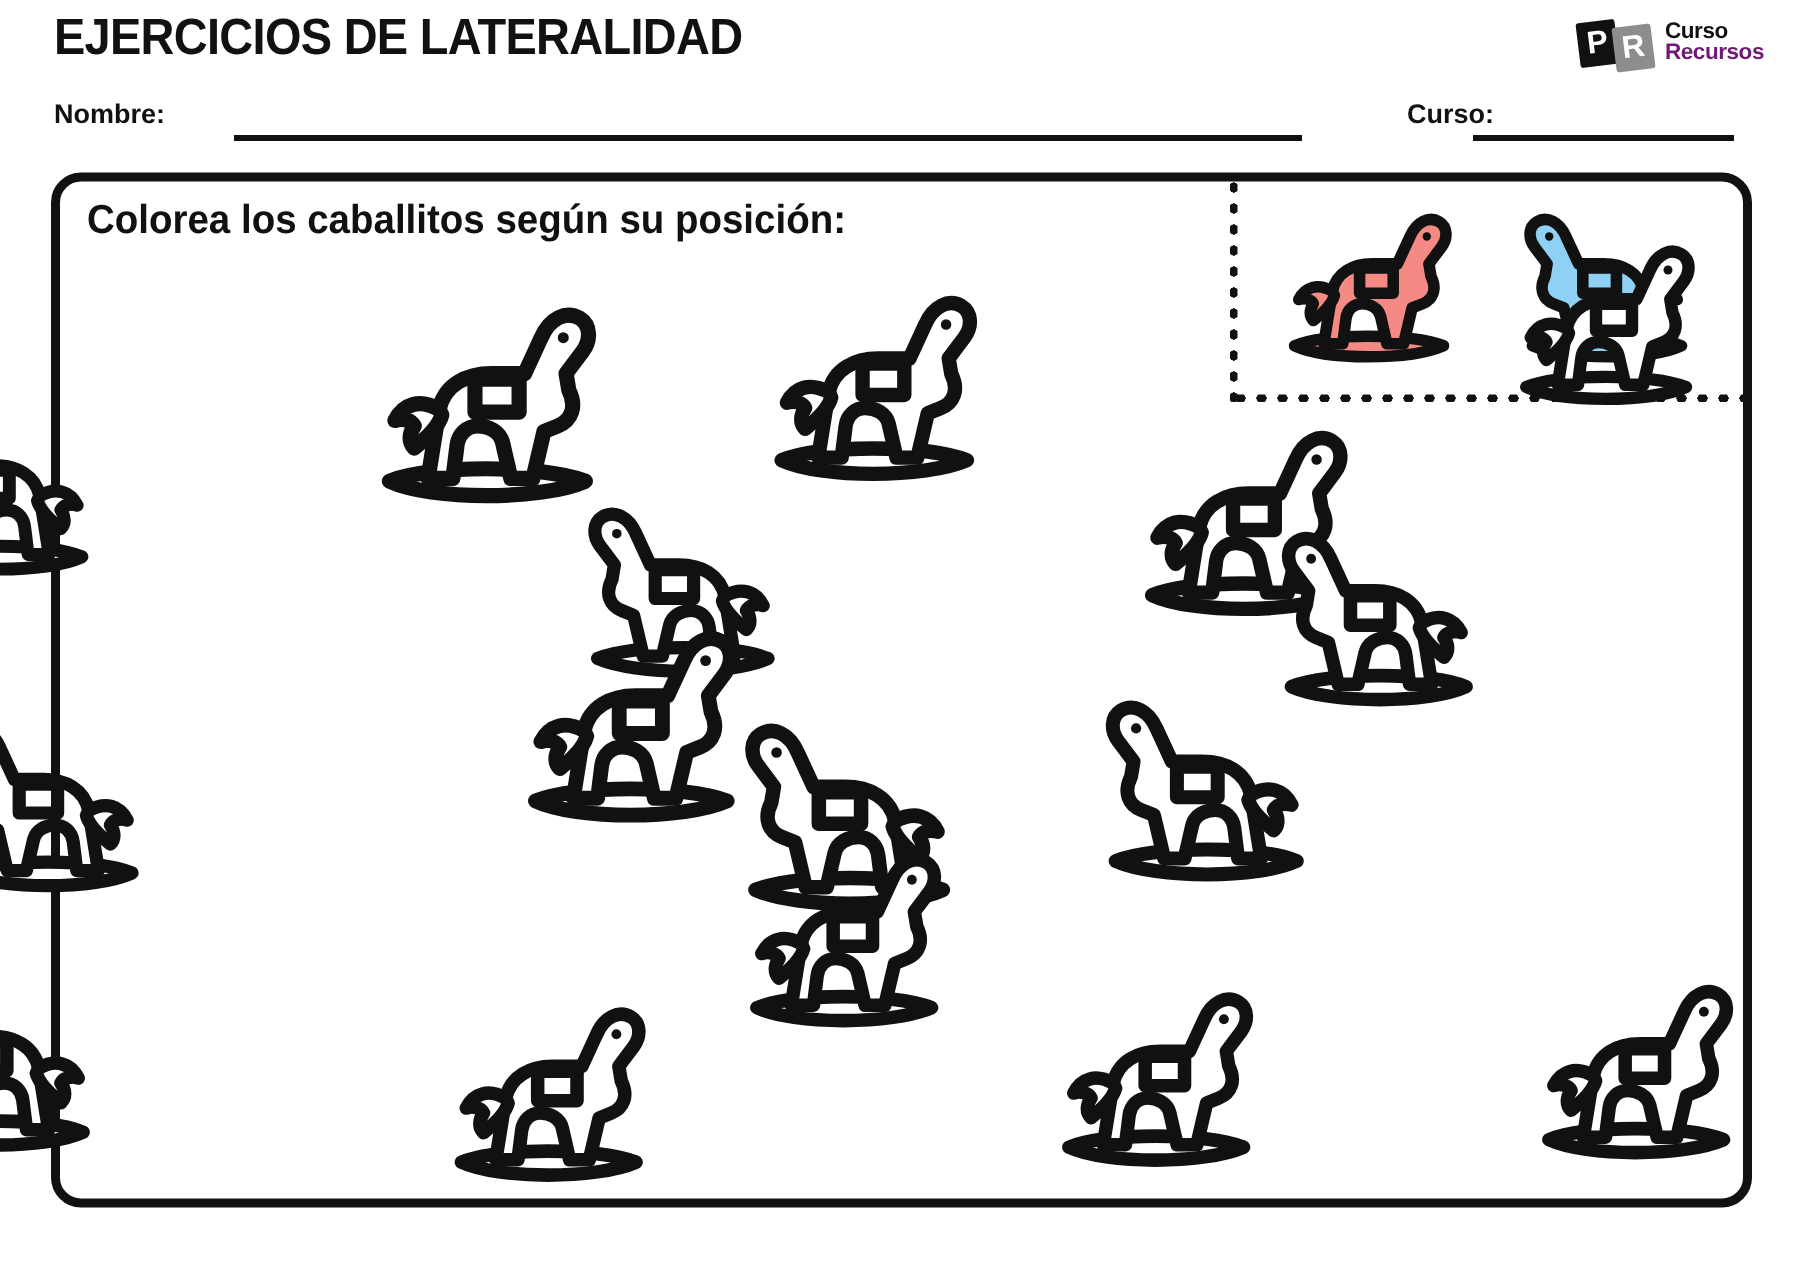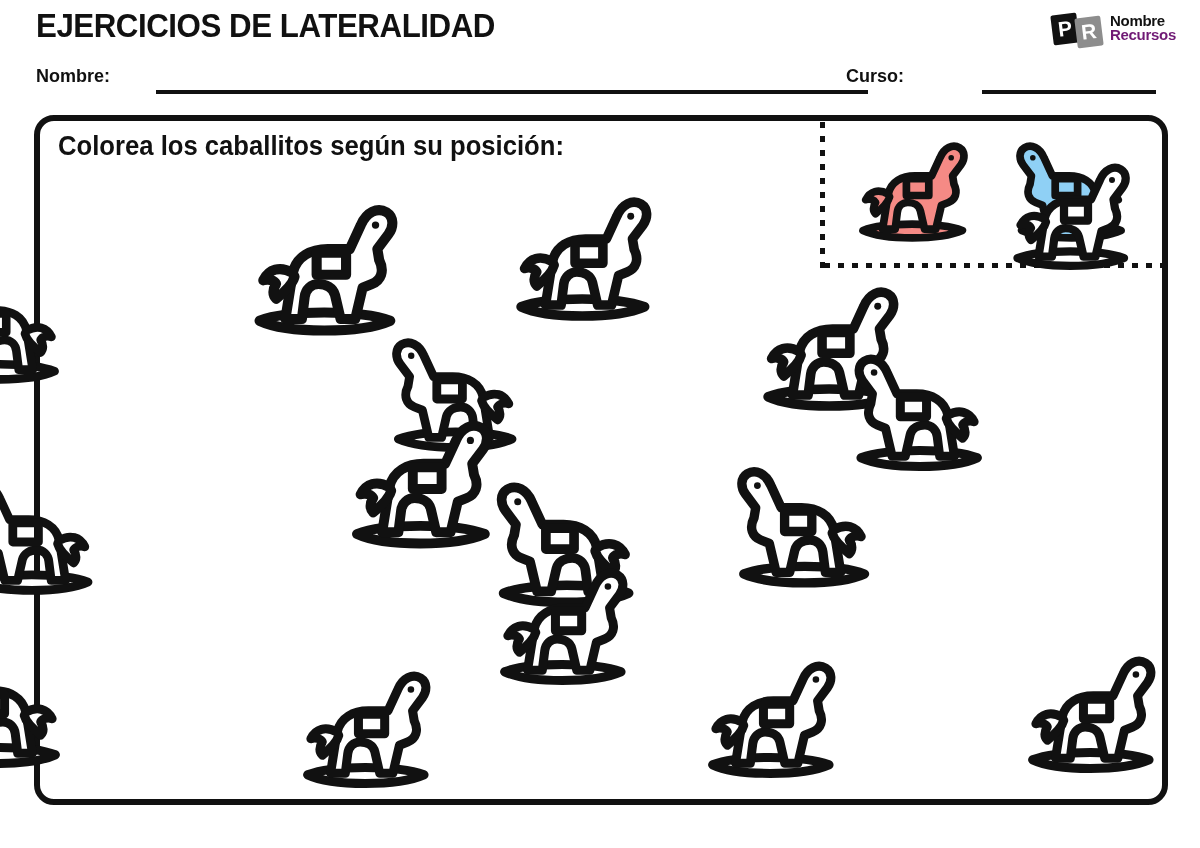--- a/index.html
+++ b/index.html
@@ -23,21 +23,21 @@
   }
   .logo-p{left:0;top:4px;background:#111;transform:rotate(-7deg);}
   .logo-r{left:24px;top:7px;background:#8d8d8d;transform:rotate(-7deg);}
   .logo-words{position:absolute;left:58px;top:4px;line-height:14px;}
   .logo-words div{font-size:15px;font-weight:700;letter-spacing:-0.3px;}
   .lw1{color:#111;}
   .lw2{color:#701a75;}
 
   .field{position:absolute;font-size:18px;font-weight:700;color:#111;}
   .f-nombre{left:36px;top:66px;}
-  .f-curso{left:846px;top:66px;}
+  .f-curso{left:938px;top:66px;}
   .rule{position:absolute;height:4px;background:#111;}
   .r-nombre{left:156px;top:90px;width:712px;}
   .r-curso{left:982px;top:90px;width:174px;}
 
   
   .frame{
     position:absolute;left:34px;top:115px;width:1134px;height:690px;
     border:6px solid #111;border-radius:20px;box-sizing:border-box;background:#fff;
   }
   .instruction{
@@ -71,21 +71,21 @@
   <div class="title">EJERCICIOS DE LATERALIDAD</div>
 
   <div class="logo">
     <div class="logo-sq logo-p">
       <span>P</span>
     </div>
     <div class="logo-sq logo-r">
       <span>R</span>
     </div>
     <div class="logo-words">
-      <div class="lw1">Nombre</div>
+      <div class="lw1">Curso</div>
       <div class="lw2">Recursos</div>
     </div>
   </div>
 
   <div class="field f-nombre">Nombre:</div>
   <div class="rule r-nombre"></div>
 
   <div class="field f-curso">Curso:</div>
   <div class="rule r-curso"></div>
 

